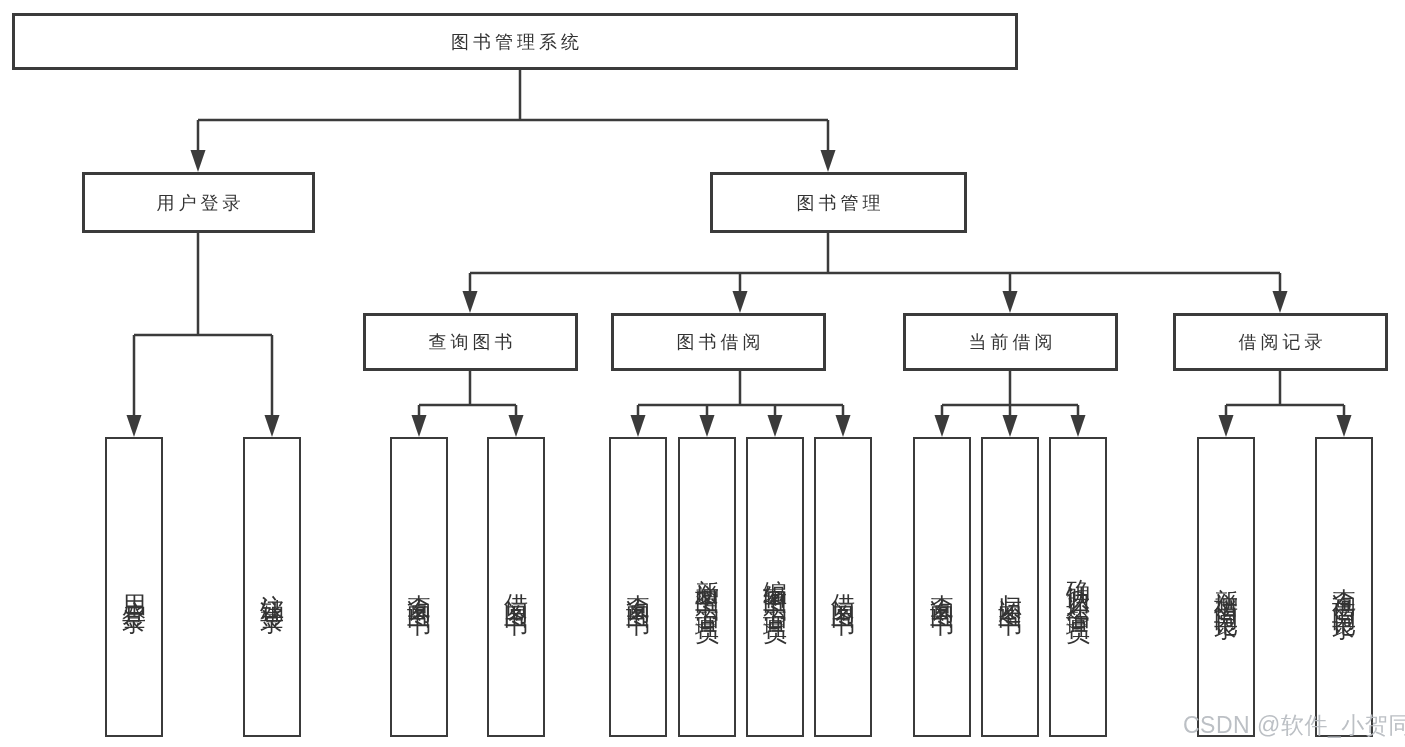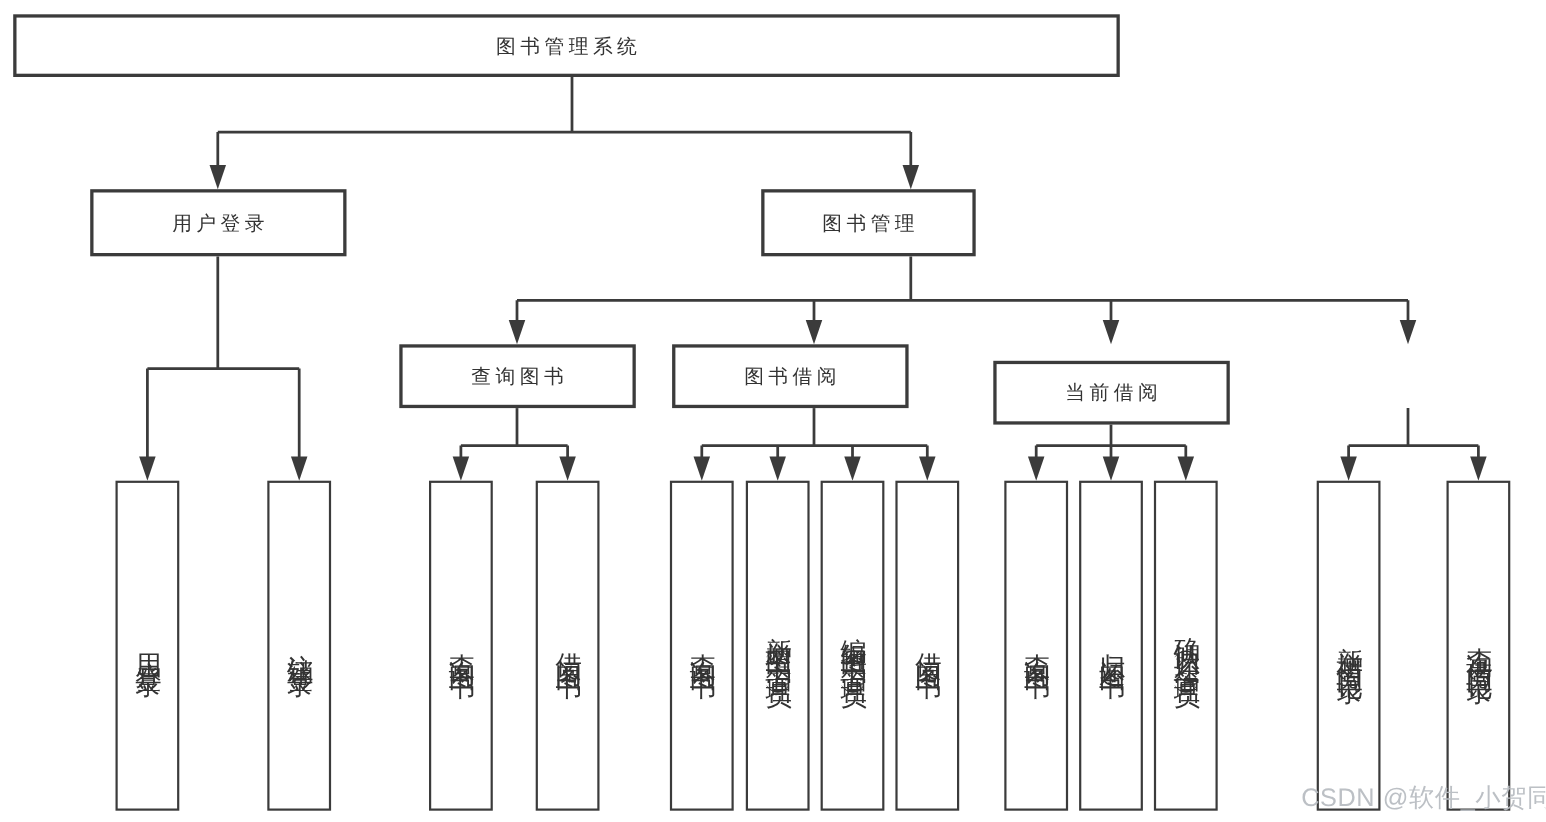--- a/index.html
+++ b/index.html
@@ -97,25 +97,26 @@
       <polygon points="1002.5,415 1017.5,415 1010,437"></polygon>
       <polygon points="1070.5,415 1085.5,415 1078,437"></polygon>
       <polygon points="1218.5,415 1233.5,415 1226,437"></polygon>
       <polygon points="1336.5,415 1351.5,415 1344,437"></polygon>
     </g>
   </svg>
 
   <div class="node root" style="left:12px; top:13px; width:1006px; height:57px;">图书管理系统</div>
 
   <div class="node branch" style="left:82px; top:172px; width:233px; height:61px;">用户登录</div>
-  <div class="node branch" style="left:692px; top:172px; width:195px; height:61px;">图书管理</div>
+  <div class="node branch" style="left:710px; top:172px; width:257px; height:61px;">图书管理</div>
 
   <div class="node branch" style="left:363px; top:313px; width:215px; height:58px;">查询图书</div>
   <div class="node branch" style="left:611px; top:313px; width:215px; height:58px;">图书借阅</div>
-  <div class="node branch" style="left:903px; top:313px; width:215px; height:58px;margin-top:15px;">当前借阅</div>
+  <div class="node branch" style="left:903px; top:313px; width:215px; height:58px;">当前借阅</div>
+  <div class="node branch" style="left:1173px; top:313px; width:215px; height:58px;">借阅记录</div>
 
   <div class="node leaf" style="left:105px;">用户登录</div>
   <div class="node leaf" style="left:243px;">注销登录</div>
 
   <div class="node leaf" style="left:390px;">查询图书</div>
   <div class="node leaf" style="left:487px;">借阅图书</div>
 
   <div class="node leaf" style="left:609px;">查询图书</div>
   <div class="node leaf" style="left:678px;">新增图书（管理员）</div>
   <div class="node leaf" style="left:746px;">编辑图书（管理员）</div>

